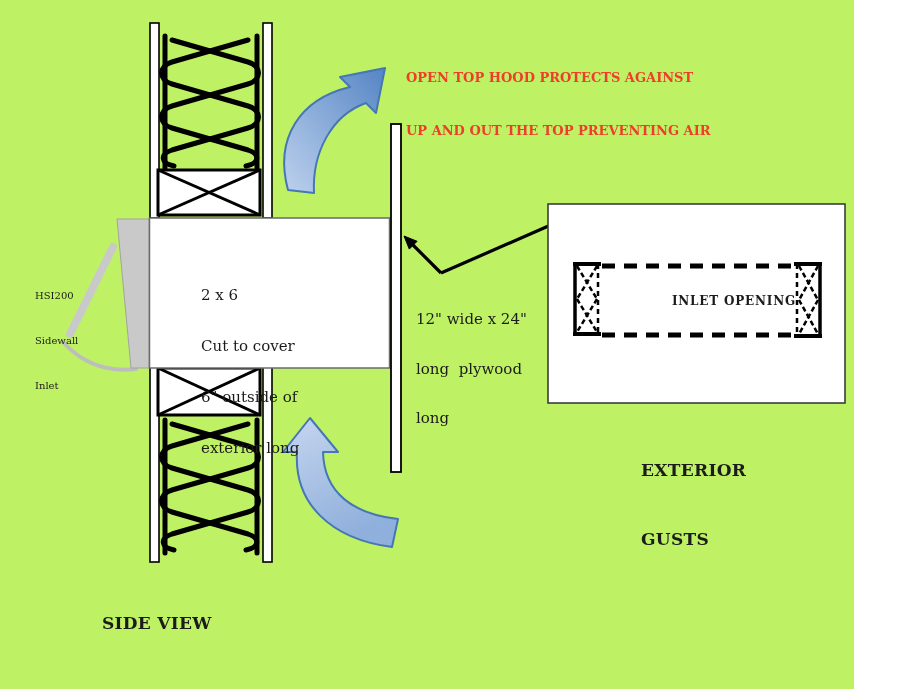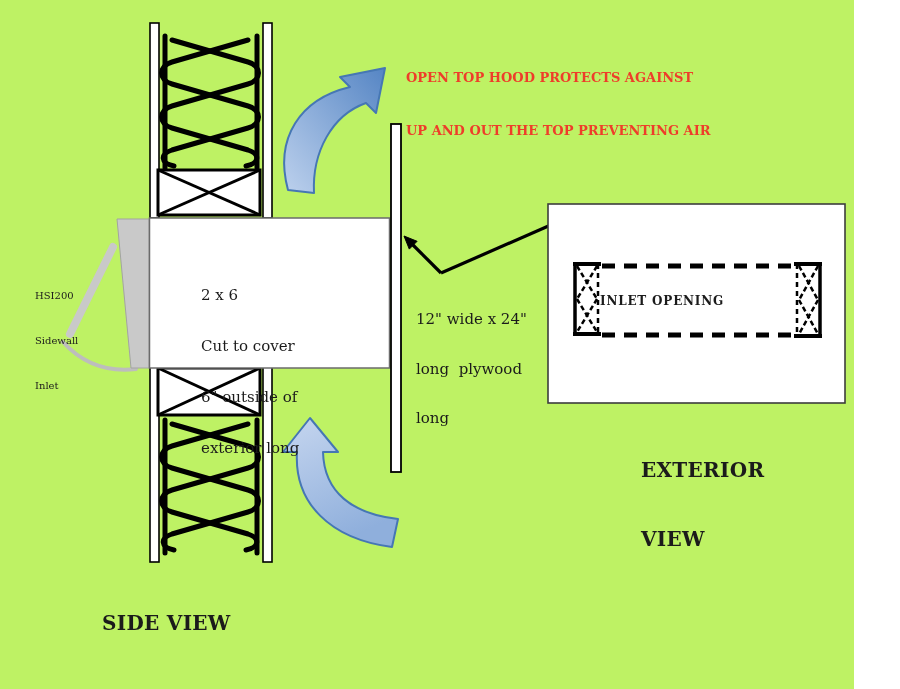--- a/index.html
+++ b/index.html
@@ -4,22 +4,22 @@
 <style>
   html,body{margin:0;padding:0;background:#ffffff;}
   #canvas{position:relative;width:854px;height:689px;background:#bef264;overflow:hidden;
           font-family:"DejaVu Serif", serif;}
   #linework{position:absolute;left:0;top:0;}
   .lbl{position:absolute;color:#1b1b1b;white-space:pre;line-height:17px;font-size:15px;}
   .lbl div{white-space:pre;}
   .red-note{color:#ee3d2a;font-weight:bold;font-size:13px;line-height:17.5px;width:300px;}
   .hsi{line-height:15px;font-size:10px;}
   .plywood{line-height:16.5px;}
-  .view-title{font-weight:bold;font-size:20px;line-height:23px;letter-spacing:.3px;}
-  .opening{font-weight:bold;font-size:12px;letter-spacing:.8px;width:196px;text-align:left;}
+  .view-title{font-weight:bold;font-size:17px;line-height:23px;letter-spacing:.3px;}
+  .opening{font-weight:bold;font-size:12px;letter-spacing:.8px;width:196px;text-align:right;}
 </style>
 </head>
 <body>
 
 <div id="canvas">
 
   <svg id="linework" width="900" height="689" viewBox="0 0 900 689">
     <defs>
       <linearGradient id="gradTop" x1="0" y1="1" x2="1" y2="0">
         <stop offset="0" stop-color="#bdd1ed"></stop>
@@ -140,18 +140,18 @@
   <div class="lbl plywood" style="left:416px;top:278px;">
     <div>12" wide x 24"</div>
     <div>long  plywood</div>
     <div>long</div>
   </div>
 
   <div class="lbl opening" style="left:600px;top:293px;">INLET OPENING</div>
 
   <div class="lbl view-title" style="left:641px;top:413px;">
     <div>EXTERIOR</div>
-    <div>VIEW</div>
+    <div>GUSTS</div>
   </div>
 
   <div class="lbl view-title" style="left:102px;top:604px;margin-top:8px;">SIDE VIEW</div>
 
 </div>
 
 </body></html>

